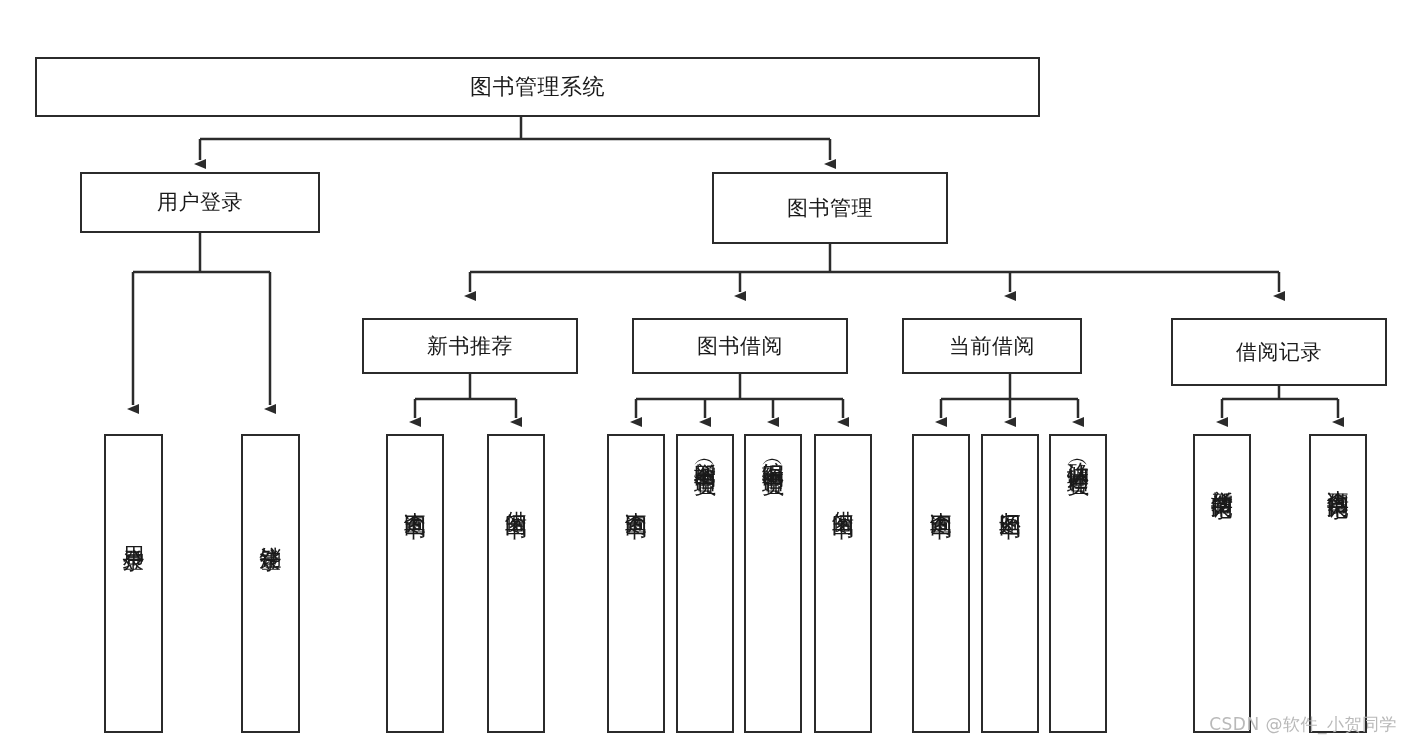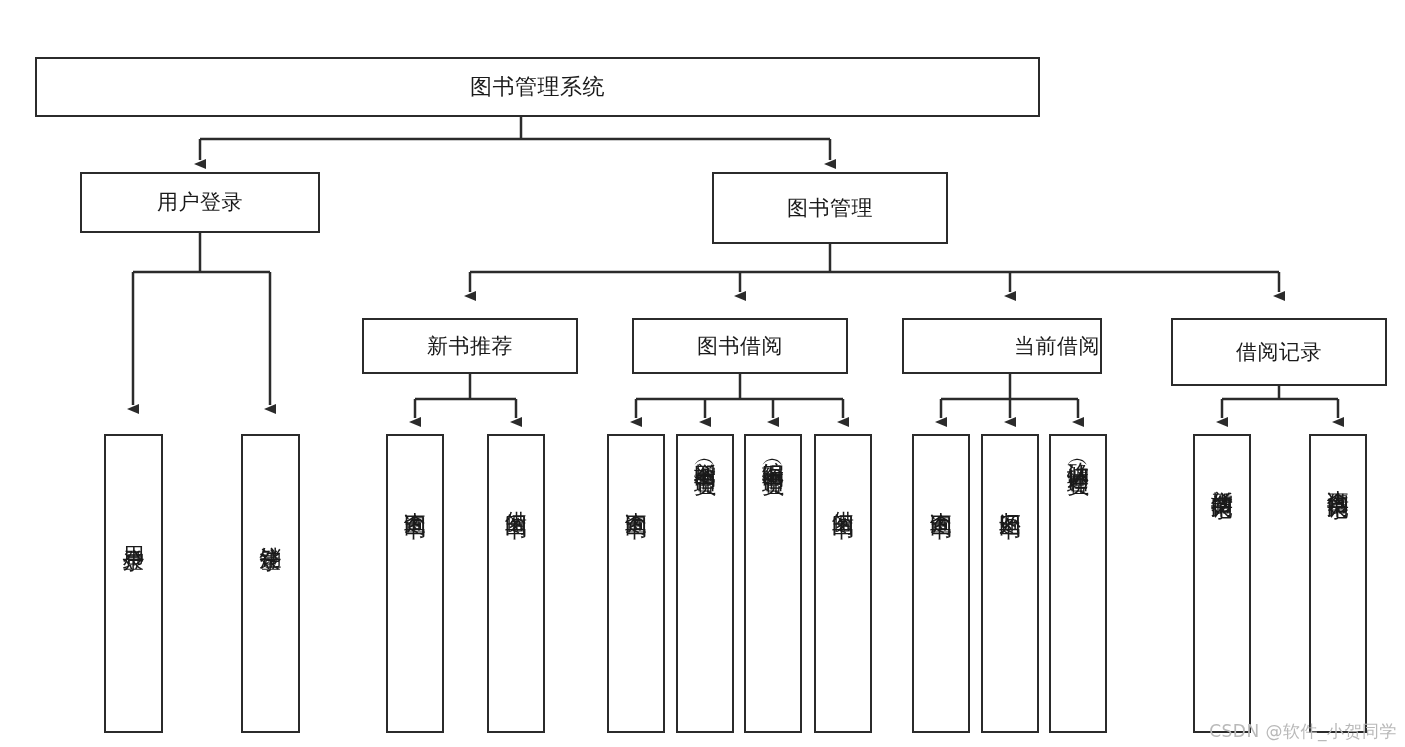--- a/index.html
+++ b/index.html
@@ -68,21 +68,21 @@
   }
   .node.vertical.mid3 .node-label {
     margin-top: 30px;
   }
   .node.vertical.top .node-label {
     margin-top: 2px;
   }
   #watermark {
     position: absolute;
     right: 8px;
-    bottom: 4px;
+    bottom: 11px;
     font-size: 17px;
     color: #b9b9b9;
     letter-spacing: 0.5px;
     z-index: 5;
     white-space: nowrap;
   }
 </style>
 </head>
 <body>
 
@@ -152,21 +152,21 @@
   </div>
 
   <div class="node horizontal" style="left:632px; top:318px; width:216px; height:56px;">
     <span class="node-label">图书借阅</span>
   </div>
 
   <div class="node horizontal" style="left:362px; top:318px; width:216px; height:56px;">
     <span class="node-label">新书推荐</span>
   </div>
 
-  <div class="node horizontal" style="left:902px; top:318px; width:200px; height:56px;justify-content:flex-end;">
+  <div class="node horizontal" style="left:902px; top:318px; width:180px; height:56px;">
     <span class="node-label">当前借阅</span>
   </div>
 
   <div class="node horizontal" style="left:1171px; top:318px; width:216px; height:68px;">
     <span class="node-label">借阅记录</span>
   </div>
 
   <div class="node vertical mid" style="left:104px; top:434px; width:59px; height:299px;">
     <span class="node-label">用户登录</span>
   </div>

